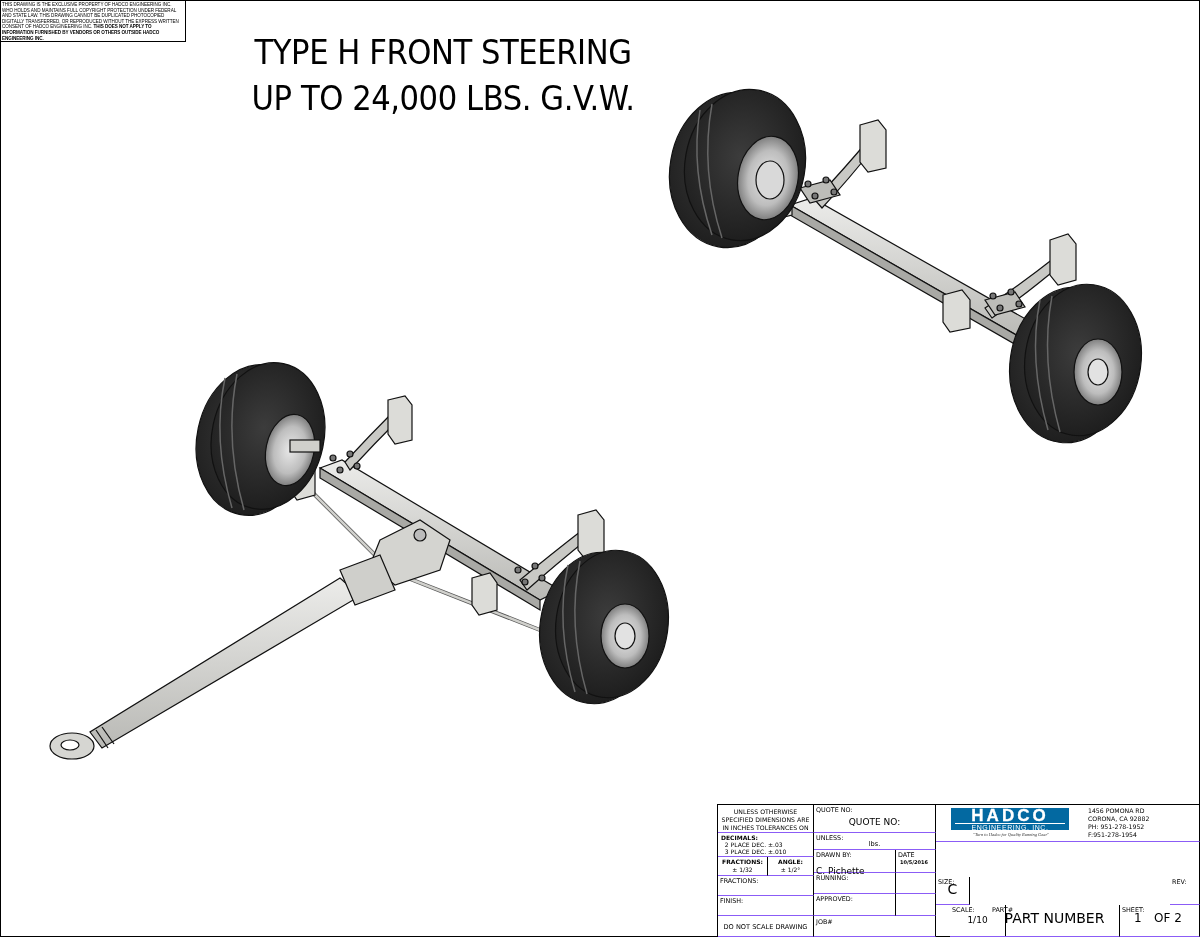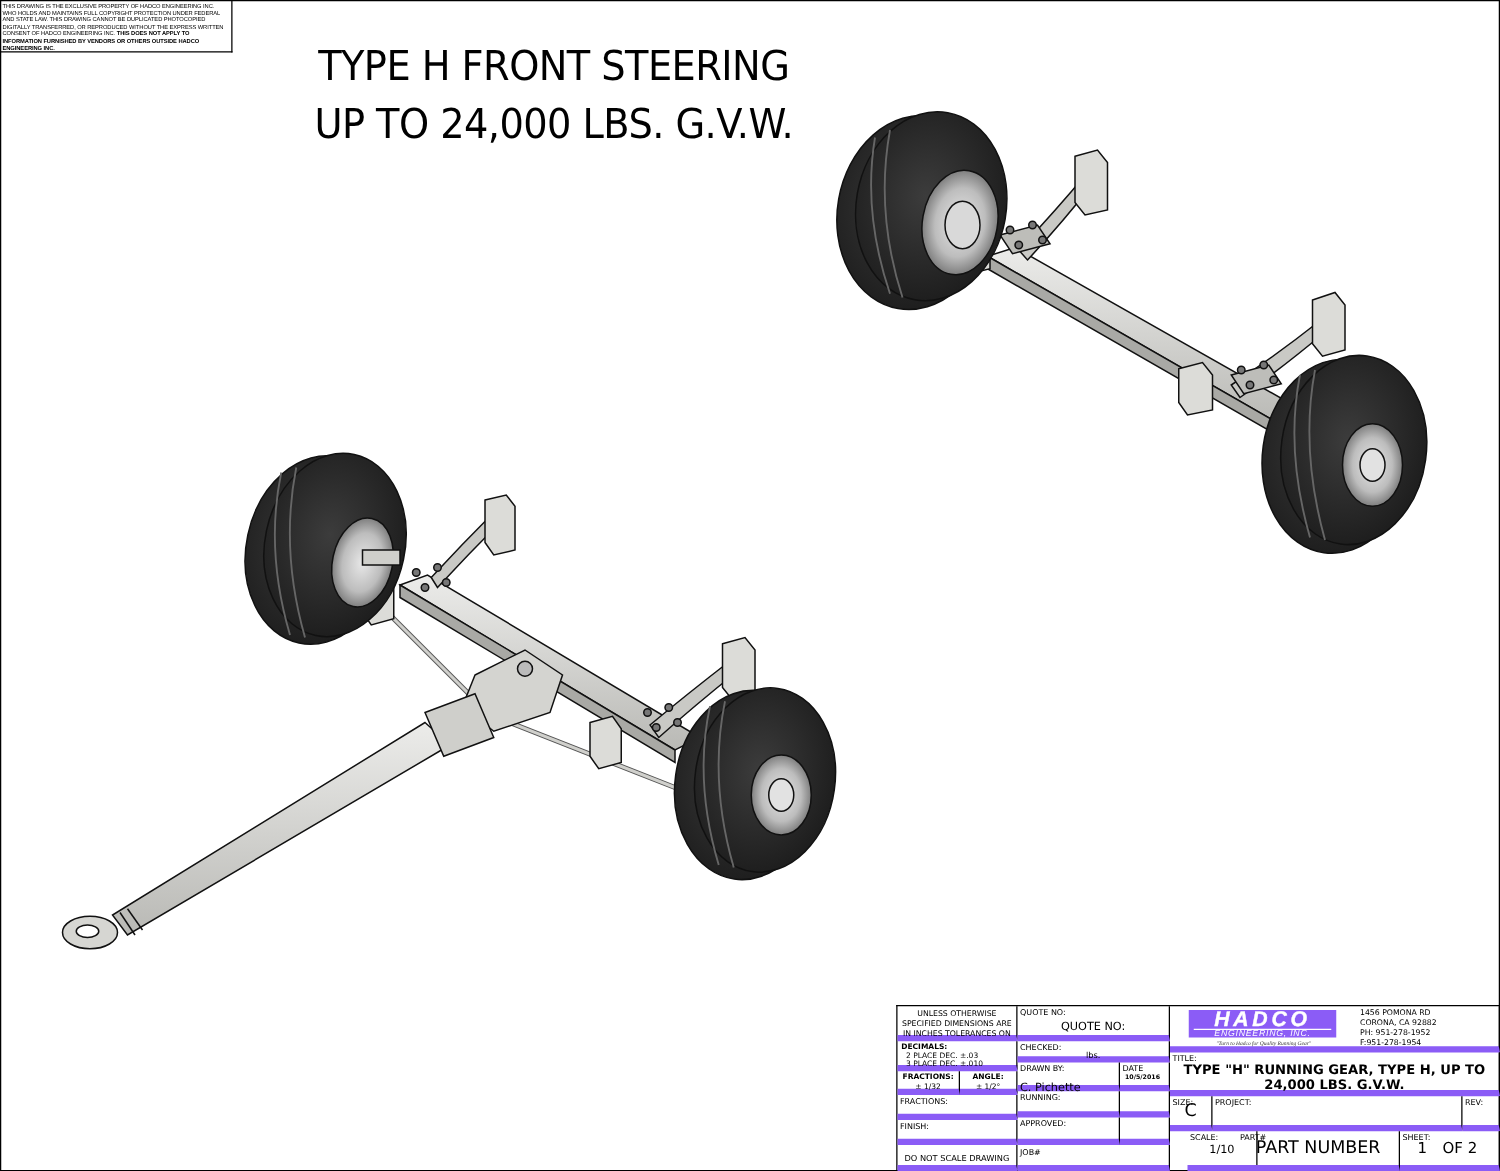--- a/index.html
+++ b/index.html
@@ -4,25 +4,25 @@
 <style>
   html,body{margin:0;padding:0;background:#fff;}
   body{width:1200px;height:937px;position:relative;overflow:hidden;font-family:"DejaVu Sans",sans-serif;color:#000;}
   .sheet{position:absolute;left:0;top:0;width:1198px;height:935px;border:1px solid #000;}
   .notice{position:absolute;left:0;top:0;width:186px;height:42px;border-right:1px solid #000;border-bottom:1px solid #000;font-family:"Liberation Sans",sans-serif;font-size:4.6px;line-height:5.6px;padding:2px 2px;box-sizing:border-box;letter-spacing:-0.05px;}
   .notice b{font-weight:bold;}
   .headline{position:absolute;left:198px;top:30px;width:490px;text-align:center;font-family:"DejaVu Sans",sans-serif;font-size:33px;line-height:46px;letter-spacing:-0.5px;transform:scaleX(0.93);transform-origin:center;}
   svg.art{position:absolute;left:0;top:0;}
   
   .tb{position:absolute;left:717px;top:804px;width:482px;height:132px;border-top:1px solid #000;border-left:1px solid #000;font-family:"DejaVu Sans",sans-serif;}
-  .cell{position:absolute;box-sizing:border-box;border-right:1px solid #000;border-bottom:5px solid #8b5cf6;font-size:6.4px;line-height:8px;}
+  .cell{position:absolute;box-sizing:border-box;border-right:1px solid #000;border-bottom:1px solid #8b5cf6;font-size:6.4px;line-height:8px;}
   .lbl{position:absolute;left:2px;top:1px;font-size:6.4px;}
   .big{font-size:14px;}
   .c{text-align:center;}
-  .logo{position:absolute;left:15px;top:3px;width:118px;height:22px;background:#8b5cf6;color:#fff;text-align:center;font-style:italic;}
+  .logo{position:absolute;left:15px;top:3px;width:118px;height:22px;background:#0369a1;color:#fff;text-align:center;}
   .logo .main{font-family:"Liberation Sans",sans-serif;font-weight:bold;font-size:17px;line-height:15px;letter-spacing:3px;display:block;-webkit-text-stroke:0.3px #fff;}
   .logo .sub{font-family:"Liberation Sans",sans-serif;font-size:7px;line-height:7px;letter-spacing:0.6px;display:block;border-top:1px solid #fff;margin:0 4px;}
   .tag{position:absolute;left:14px;top:26px;width:122px;font-family:"Liberation Serif",serif;font-style:italic;font-size:4.4px;text-align:center;color:#333;}
   .addr{position:absolute;left:152px;top:2px;font-size:6.2px;line-height:8px;}
 </style>
 </head>
 <body>
 
 <div class="sheet"></div>
 
@@ -180,21 +180,21 @@
   </div>
   <div class="cell c" style="left:0;top:111px;width:96px;height:21px;padding-top:7px;font-size:6.6px;">
     <span>DO NOT SCALE DRAWING</span>
   </div>
 
   <div class="cell" style="left:96px;top:0;width:122px;height:28px;">
     <span class="lbl">QUOTE NO:</span>
     <div class="c" style="position:absolute;left:0;right:0;top:13px;font-size:9px;">QUOTE NO:</div>
   </div>
   <div class="cell" style="left:96px;top:28px;width:122px;height:17px;">
-    <span class="lbl">CHECKED:</span>
+    <span class="lbl">UNLESS:</span>
     <div class="c" style="position:absolute;left:0;right:0;top:7px;font-size:6.6px;">lbs.</div>
   </div>
   <div class="cell" style="left:96px;top:45px;width:82px;height:23px;">
     <span class="lbl">DRAWN BY:</span>
     <div style="position:absolute;left:2px;top:17px;font-size:9px;font-weight:normal;text-align:right;">C. Pichette</div>
   </div>
   <div class="cell" style="left:178px;top:45px;width:40px;height:23px;">
     <span class="lbl">DATE</span>
     <div style="position:absolute;left:4px;top:8px;font-size:5px;font-weight:bold;">10/5/2016</div>
   </div>
@@ -216,30 +216,23 @@
       <span class="sub">ENGINEERING, INC.</span>
     </div>
     <div class="tag">"Turn to Hadco for Quality Running Gear"</div>
     <div class="addr">
       <div>1456 POMONA RD</div>
       <div>CORONA, CA 92882</div>
       <div>PH: 951-278-1952</div>
       <div>F:951-278-1954</div>
     </div>
   </div>
-  <div class="cell" style="left:218px;top:37px;width:264px;height:35px;">
-    <span class="lbl">TITLE:</span>
-    <div class="c" style="position:absolute;left:6px;right:6px;top:8px;font-size:10.5px;line-height:12px;font-weight:bold;">TYPE "H" RUNNING GEAR, TYPE H, UP TO 24,000 LBS. G.V.W.</div>
-  </div>
   <div class="cell" style="left:218px;top:72px;width:34px;height:28px;">
     <span class="lbl">SIZE:</span>
     <div class="c big" style="position:absolute;left:0;right:0;top:8px;">C</div>
-  </div>
-  <div class="cell" style="left:252px;top:72px;width:200px;height:28px;">
-    <span class="lbl">PROJECT:</span>
   </div>
   <div class="cell" style="left:452px;top:72px;width:30px;height:28px;">
     <span class="lbl">REV:</span>
   </div>
   <div class="cell" style="left:232px;top:100px;width:56px;height:32px;">
     <span class="lbl">SCALE:</span>
     <div class="c" style="position:absolute;left:0;right:0;top:11px;font-size:9px;">1/10</div>
   </div>
   <div class="cell" style="left:272px;top:100px;width:130px;height:32px;">
     <span class="lbl">PART#</span>

